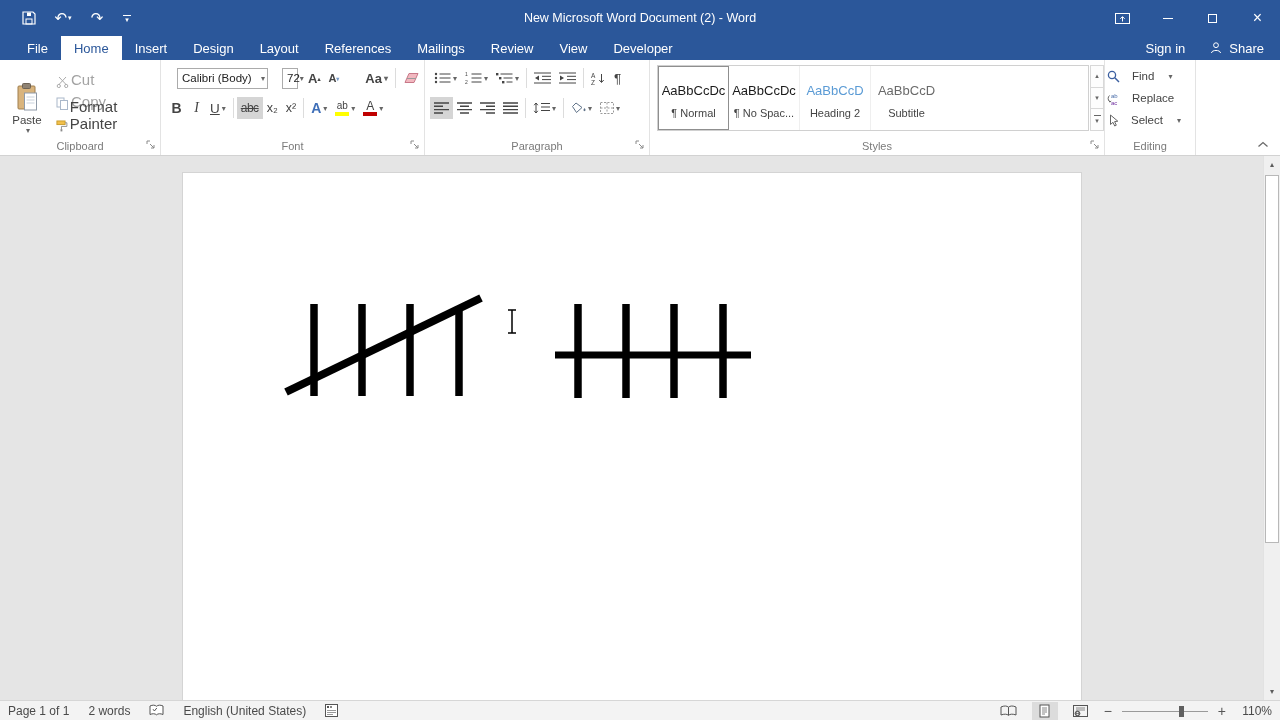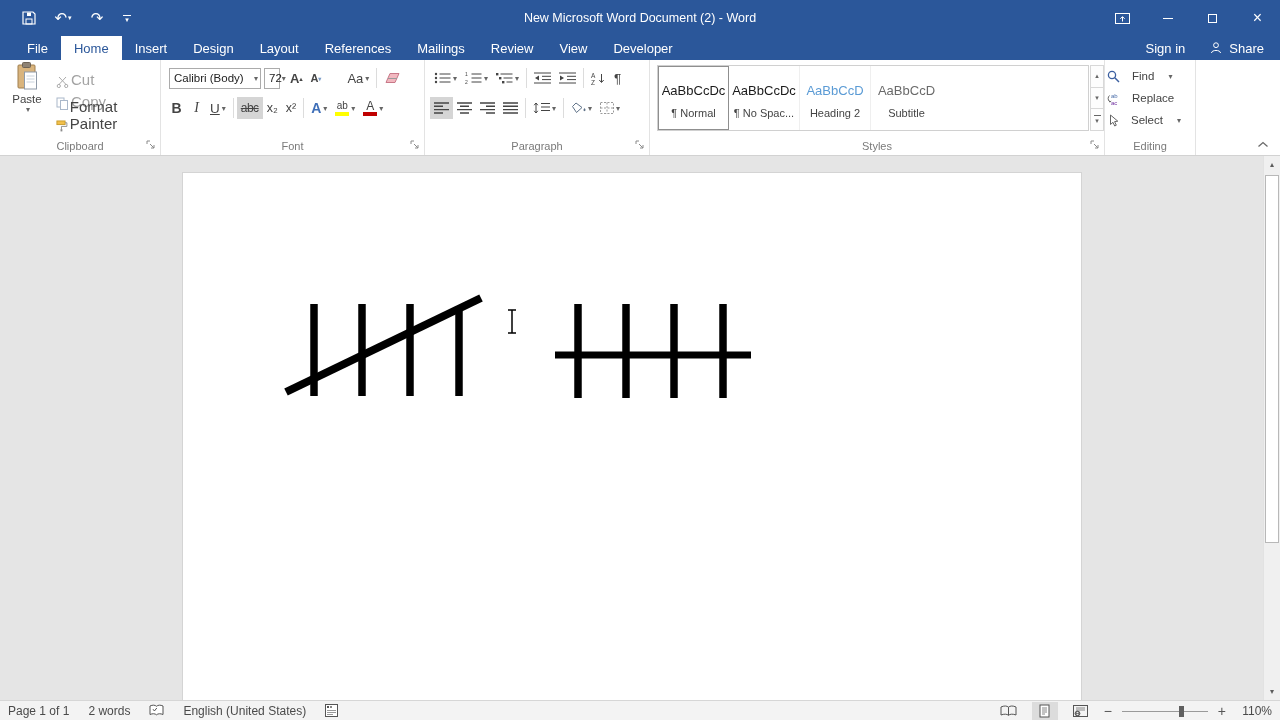--- a/index.html
+++ b/index.html
@@ -40,30 +40,30 @@
   .row1 { top:7px; } .row2 { top:37px; }
   .rbtn { display:inline-flex; align-items:center; justify-content:center; height:22px; padding:0 4px; color:#444; font-size:13px; white-space:nowrap; }
   .rbtn.pressed { background:#d5d5d5; }
   .dd { font-size:8px; color:#666; margin-left:2px; }
   .vsep { width:1px; height:20px; background:#dcdcdc; margin:0 3px; flex:0 0 auto; }
   .combo { height:21px; border:1px solid #ababab; background:#fff; display:flex; align-items:center; font-size:11.5px; color:#222; padding:0 2px 0 4px; }
   .combo .dd { margin-left:auto; }
 
   
   .grp.clipboard { width:161px; }
-  .paste-btn { position:absolute; left:5px; top:2px; width:44px; height:74px; display:flex; flex-direction:column; align-items:center; font-size:11.5px; color:#444; }
+  .paste-btn { position:absolute; left:5px; top:23px; width:44px; height:74px; display:flex; flex-direction:column; align-items:center; font-size:11.5px; color:#444; }
   .paste-btn .lbl { margin-top:3px; }
   .clip-col { position:absolute; left:53px; top:6px; }
   .clip-item { display:flex; align-items:flex-end; gap:2px; height:22px; font-size:15px; color:#444; padding-left:3px; }
   .clip-item.disabled { color:#a3a3a3; }
 
   
   .grp.font { width:264px; }
-  .fname { width:92px; margin-left:8px; }
-  .fsize { width:16px; margin-left:3px; }
+  .fname { width:92px; margin-left:16px; }
+  .fsize { width:16px; margin-left:14px; }
   .glyphbtn { font-size:13px; font-weight:bold; color:#444; }
   .caret-up { font-size:6px; vertical-align:top; color:#444; }
   .caret-dn { font-size:6px; vertical-align:top; color:#7a9cc8; }
   .btn-bold { font-weight:bold; font-size:14px; width:21px; }
   .btn-italic { font-family:"Liberation Serif", serif; font-style:italic; font-size:14px; width:19px; }
   .btn-underline { text-decoration:underline; font-size:13.5px; }
   .btn-strike { text-decoration:line-through; font-size:12px; letter-spacing:-0.5px; }
   .subsup { font-size:12.5px; }
   .fx-a { color:#3f6fb8; font-weight:bold; font-size:14px; }
   .colorbtn { display:inline-flex; flex-direction:column; align-items:center; line-height:10px; }
@@ -241,21 +241,21 @@
           <span class="dd">▾</span>
         </div>
         <div class="rbtn glyphbtn" style="margin-left:6px;">
           <span>A</span>
             <span class="caret-up">▴</span>
         </div>
         <div class="rbtn glyphbtn" style="font-size:11px;">
           <span>A</span>
             <span class="caret-dn">▾</span>
         </div>
-        <div class="rbtn" style="margin-left:18px;">
+        <div class="rbtn" style="margin-left:18px;font-weight:bold;">
           <span>Aa</span>
             <span class="dd">▾</span>
         </div>
         <span class="vsep"></span>
         <div class="rbtn">
           <svg width="17" height="12" viewBox="0 0 17 12">
               <path d="M6 1.5 h9 l-4 9 h-9 z" fill="#f2b8c0" stroke="#c87888"></path>
               <path d="M4 6.5 l9 0" stroke="#9a9a9a"></path>
             </svg>
         </div>

